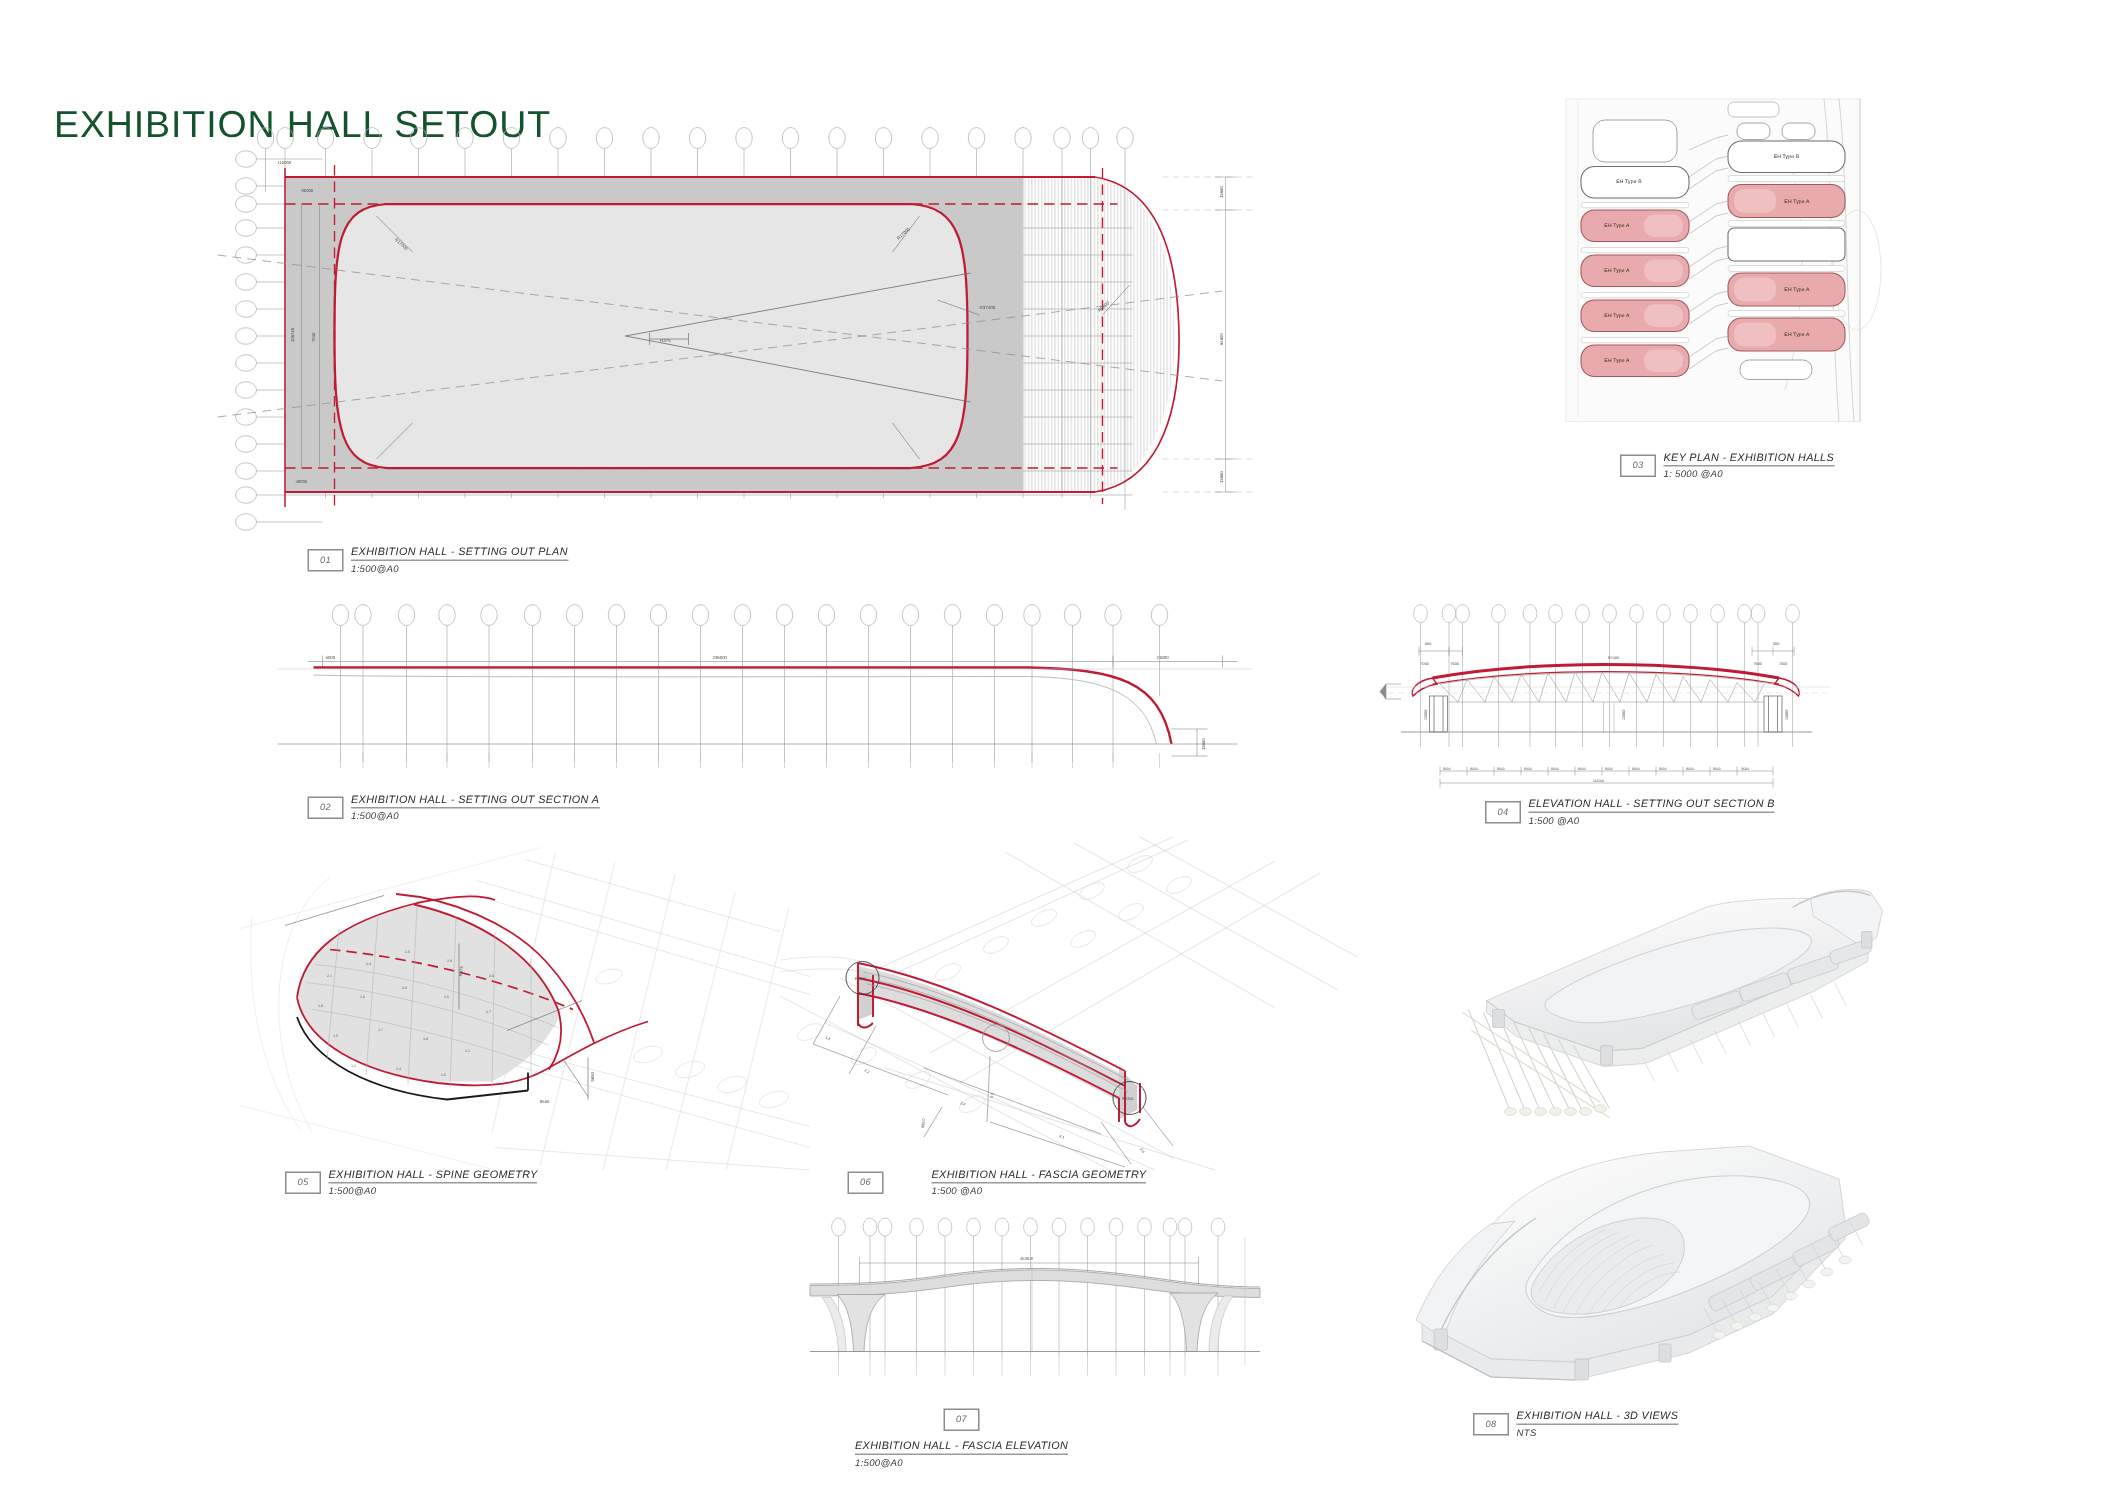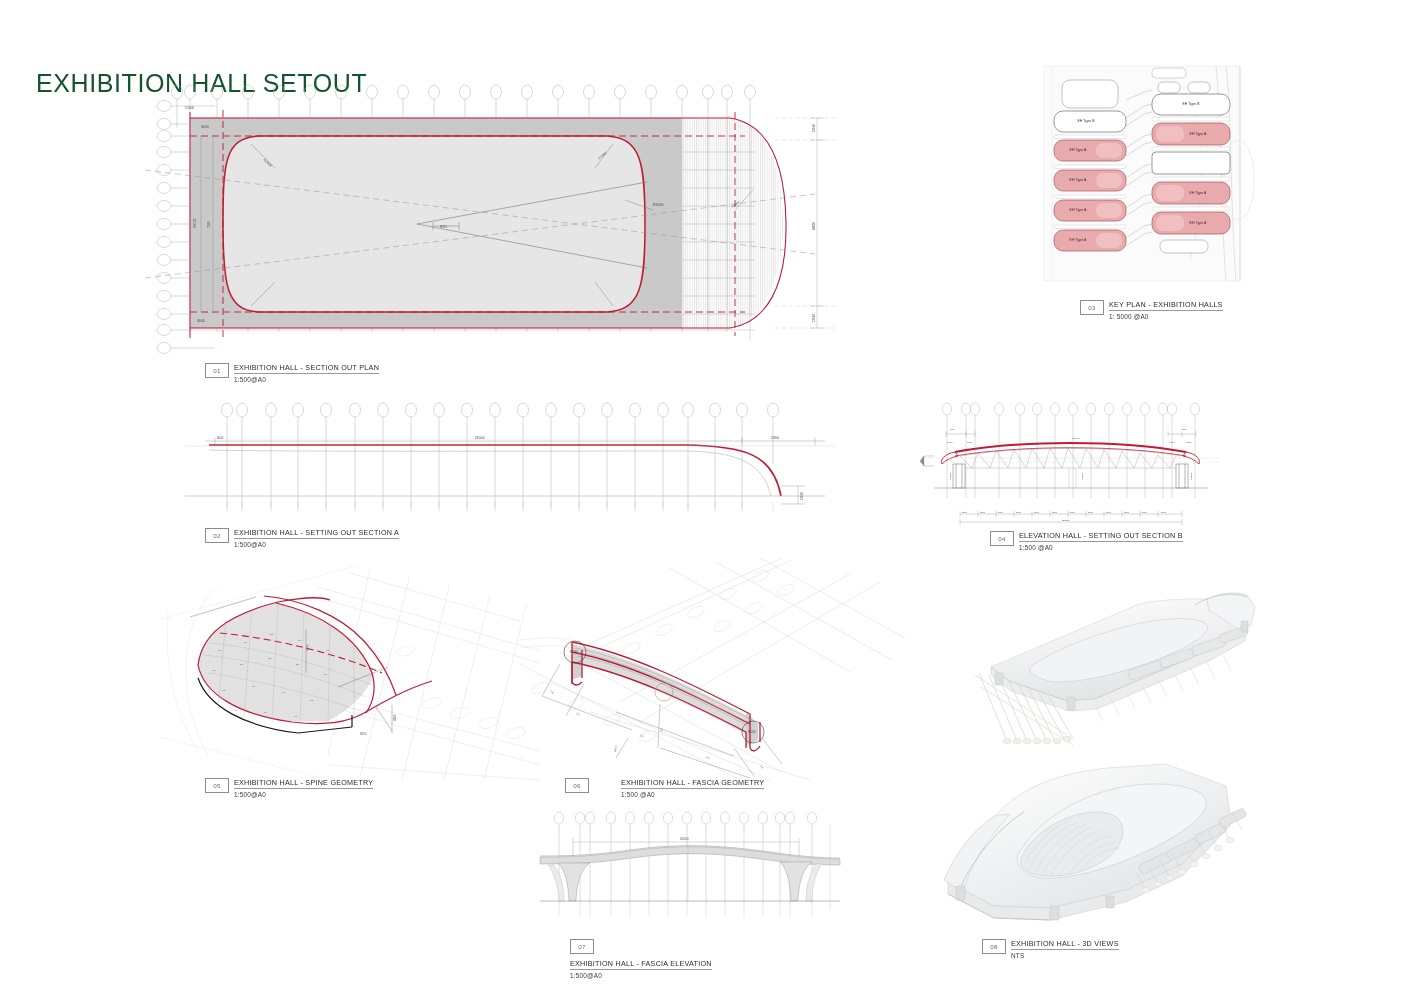--- a/index.html
+++ b/index.html
@@ -5,21 +5,21 @@
   html,body{margin:0;padding:0;background:#ffffff;}
   body{width:1415px;height:1000px;position:relative;overflow:hidden;
        font-family:"Liberation Sans",sans-serif;color:#231f20;}
   .sheet{position:absolute;inset:0;background:#fff;}
   #sheet-title{position:absolute;left:36px;top:33px;font-size:25px;letter-spacing:.6px;
        font-weight:400;color:#14532d;white-space:nowrap;margin-top:36px;}
   .panel{position:absolute;}
   .svgwrap{position:absolute;inset:0;}
   svg{display:block;overflow:visible;}
   
-  .titleblock{position:absolute;display:flex;align-items:flex-start;gap:5px;}
+  .titleblock{position:absolute;display:flex;align-items:center;gap:5px;font-style:italic;}
   .tb-num{width:22px;height:13px;border:0.7px solid #8c8c8c;display:flex;align-items:center;
        justify-content:center;font-size:6.2px;color:#6d6d6d;letter-spacing:.3px;flex:none;
        background:#fff;}
   .tb-txt{display:flex;flex-direction:column;justify-content:flex-start;}
   .tb-name{font-size:7.2px;color:#2a2a2a;letter-spacing:.25px;line-height:9px;white-space:nowrap;
        border-bottom:0.6px solid #9a9a9a;padding-bottom:1px;}
   .tb-scale{font-size:6.4px;color:#3a3a3a;letter-spacing:.2px;line-height:9px;margin-top:1px;}
   .kp-label{position:absolute;font-size:3.4px;color:#3a2a2a;letter-spacing:.1px;
        transform:translate(-50%,-50%);white-space:nowrap;}
   .render{position:absolute;}
@@ -211,21 +211,21 @@
         <text x="660" y="50" transform="rotate(-90 660 50)">13660</text>
         <text x="660" y="148" transform="rotate(-90 660 148)">84800</text>
         <text x="660" y="240" transform="rotate(-90 660 240)">13660</text>
       </g>
     </svg>
     </div>
   </div>
   <div class="titleblock" style="left:205px;top:363px;">
     <div class="tb-num">01</div>
     <div class="tb-txt">
-      <div class="tb-name">EXHIBITION HALL - SECTION OUT PLAN</div>
+      <div class="tb-name">EXHIBITION HALL - SETTING OUT PLAN</div>
       <div class="tb-scale">1:500@A0</div>
     </div>
   </div>
 
   <div class="panel" style="left:185px;top:398px;width:650px;height:120px;">
     <div class="svgwrap">
     <svg width="650" height="120" viewBox="0 0 650 120">
       <g stroke="#b2b2b2" fill="none" stroke-width="0.5">
         <ellipse cx="42" cy="12" rx="5.5" ry="7"></ellipse>
             <line x1="42" y1="19" x2="42" y2="110"></line>
@@ -664,21 +664,21 @@
         <line x1="232" y1="150" x2="232" y2="178"></line>
       </g>
       <g font-size="2.8" fill="#4a4a4a">
         <text x="148" y="96" transform="rotate(-84 148 96)">R375</text>
         <text x="236" y="166" transform="rotate(-90 236 166)">5850</text>
         <text x="200" y="180">8550</text>
       </g>
     </svg>
     </div>
   </div>
-  <div class="titleblock" style="left:205px;top:778px;">
+  <div class="titleblock" style="left:190px;top:778px;">
     <div class="tb-num">05</div>
     <div class="tb-txt">
       <div class="tb-name">EXHIBITION HALL - SPINE GEOMETRY</div>
       <div class="tb-scale">1:500@A0</div>
     </div>
   </div>
 
   <div class="panel" style="left:520px;top:552px;width:385px;height:228px;">
     <div class="svgwrap">
     <svg width="385" height="228" viewBox="0 0 385 228">

